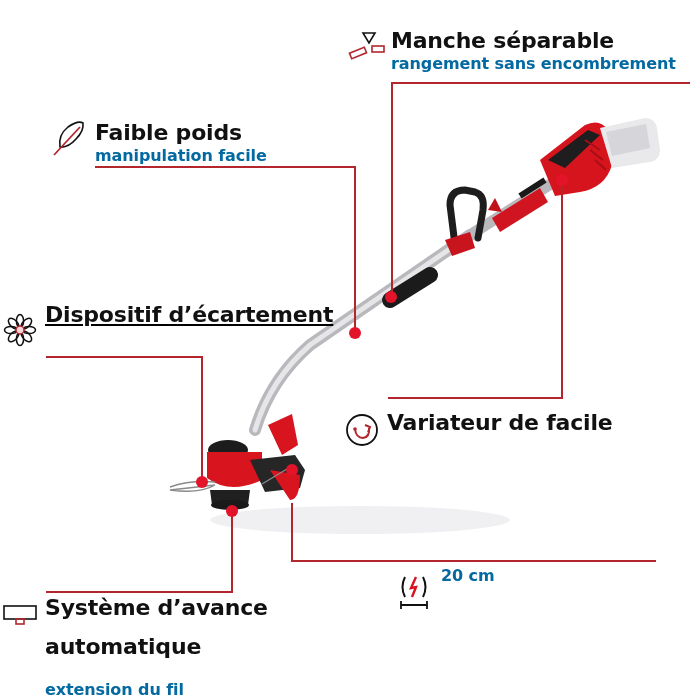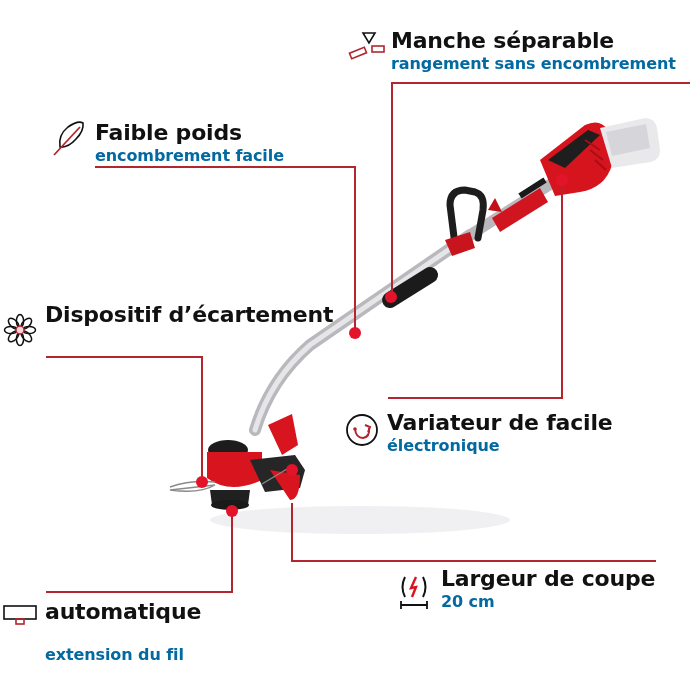--- a/index.html
+++ b/index.html
@@ -90,72 +90,71 @@
   </div>
 
   <div class="icon" style="left:50px;top:117px;">
     <svg width="40" height="42" viewBox="0 0 40 42">
       <path d="M10 30 Q8 18 18 10 Q28 3 33 6 Q34 14 26 22 Q18 31 10 30 Z" stroke="#111" stroke-width="1.6" fill="none"></path>
       <path d="M4 38 L30 10" stroke="#b3262e" stroke-width="1.8"></path>
     </svg>
   </div>
   <div class="feature" style="left:95px;top:112px;margin-top:8px;">
     <div class="title">Faible poids</div>
-    <div class="subtitle">encombrement facile</div>
+    <div class="subtitle">manipulation facile</div>
   </div>
 
   <div class="icon" style="left:3px;top:313px;">
     <svg width="34" height="34" viewBox="0 0 34 34">
       <g transform="translate(17 17)" stroke="#111" stroke-width="1.5" fill="none">
         <ellipse cx="0" cy="-9" rx="3.6" ry="6.5"></ellipse>
         <ellipse cx="0" cy="-9" rx="3.6" ry="6.5" transform="rotate(45)"></ellipse>
         <ellipse cx="0" cy="-9" rx="3.6" ry="6.5" transform="rotate(90)"></ellipse>
         <ellipse cx="0" cy="-9" rx="3.6" ry="6.5" transform="rotate(135)"></ellipse>
         <ellipse cx="0" cy="-9" rx="3.6" ry="6.5" transform="rotate(180)"></ellipse>
         <ellipse cx="0" cy="-9" rx="3.6" ry="6.5" transform="rotate(225)"></ellipse>
         <ellipse cx="0" cy="-9" rx="3.6" ry="6.5" transform="rotate(270)"></ellipse>
         <ellipse cx="0" cy="-9" rx="3.6" ry="6.5" transform="rotate(315)"></ellipse>
       </g>
       <circle cx="17" cy="17" r="4" fill="#f5d6da" stroke="#b3262e" stroke-width="1.5"></circle>
     </svg>
   </div>
-  <div class="feature" style="left:45px;top:302px;">
+  <div class="feature" style="left:45px;top:302px;text-decoration:underline;">
     <div class="title">Dispositif d’écartement</div>
   </div>
 
   <div class="icon" style="left:345px;top:413px;">
     <svg width="34" height="34" viewBox="0 0 34 34">
       <circle cx="17" cy="17" r="15" stroke="#111" stroke-width="1.8" fill="none"></circle>
       <path d="M10 16 Q11 25 18 25 Q25 24 24 15" stroke="#b3262e" stroke-width="2" fill="none"></path>
       <path d="M20 12 L25 14 L23 19" stroke="#b3262e" stroke-width="2" fill="none"></path>
       <circle cx="10" cy="16" r="1.8" fill="#b3262e"></circle>
     </svg>
   </div>
   <div class="feature" style="left:387px;top:410px;">
     <div class="title">Variateur de facile</div>
-    <div class="subtitle">électronique</div>
   </div>
 
   <div class="icon" style="left:397px;top:573px;">
     <svg width="34" height="38" viewBox="0 0 34 38">
       <path d="M8 4 Q3 14 8 24" stroke="#111" stroke-width="2" fill="none"></path>
       <path d="M26 4 Q31 14 26 24" stroke="#111" stroke-width="2" fill="none"></path>
       <path d="M19 4 L14 15 L19 14 L15 24" stroke="#d8141f" stroke-width="2.4" fill="none"></path>
       <path d="M4 32 L30 32 M4 28 L4 36 M30 28 L30 36" stroke="#111" stroke-width="1.8"></path>
     </svg>
   </div>
   <div class="feature" style="left:441px;top:566px;">
-    <div class="title">Largeur de coupe</div>
     <div class="subtitle">20 cm</div>
   </div>
 
   <div class="icon" style="left:3px;top:605px;">
     <svg width="34" height="22" viewBox="0 0 34 22">
       <rect x="1" y="1" width="32" height="13" stroke="#111" stroke-width="1.6" fill="none"></rect>
       <rect x="13" y="14" width="8" height="5" stroke="#b3262e" stroke-width="1.6" fill="none"></rect>
     </svg>
   </div>
   <div class="feature" style="left:45px;top:595px;">
-    <div class="title" style="margin-top:4px;">automatique</div>
+    <div class="title">Système d’avance</div>
+    <div class="title" style="margin-top:13px;">automatique</div>
     <div class="subtitle" style="margin-top:20px;">extension du fil</div>
   </div>
 
 </div>
 
 </body></html>

